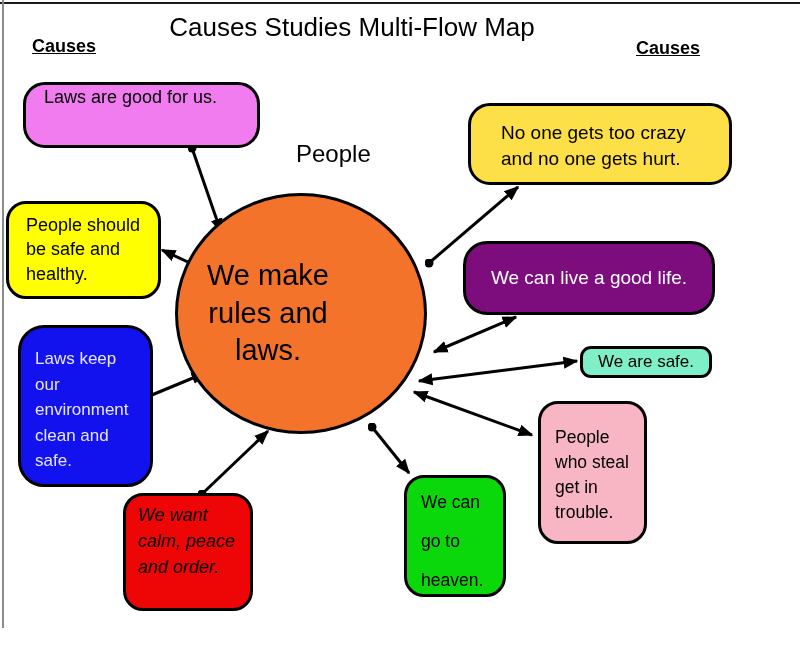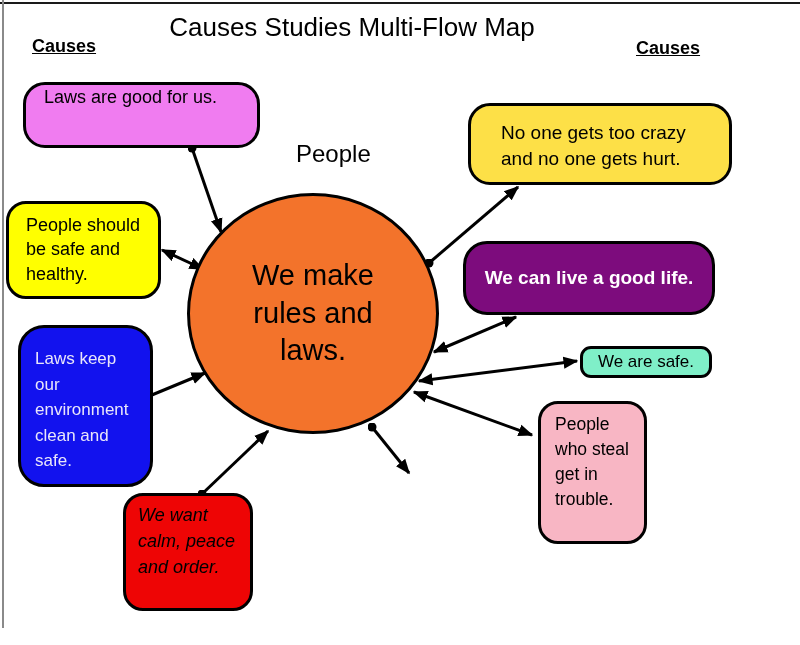--- a/index.html
+++ b/index.html
@@ -13,39 +13,39 @@
   .page-title{position:absolute;left:150px;top:12px;width:404px;text-align:center;
     font-size:26px;font-weight:400;}
   .col-label{position:absolute;font-size:18px;font-weight:bold;text-decoration:underline;margin-left:10px;}
   .causes-label{left:22px;top:36px;}
   .effects-label{left:626px;top:38px;}
   .event-label{position:absolute;left:296px;top:140px;font-size:24px;}
 
   .node{position:absolute;border:3px solid #000;box-sizing:border-box;font-size:18px;
     line-height:1.35;}
   .event-circle{
-    position:absolute;left:187px;top:193px;width:252px;height:241px;border-radius:50%;
-    border:3px solid #000;box-sizing:border-box;display:flex;align-items:center;justify-content:center;
+    position:absolute;left:175px;top:193px;width:252px;height:241px;border-radius:50%;
+    border:3px solid #000;box-sizing:border-box;display:flex;align-items:center;justify-content:flex-start;
   }
   .event-circle .circle-text{width:180px;text-align:center;font-size:29px;line-height:1.3;}
 
   .n-pink1{left:23px;top:82px;width:237px;height:66px;border-radius:22px;
     display:flex;align-items:flex-start;padding-left:18px;}
   .n-gray{left:468px;top:103px;width:264px;height:82px;border-radius:22px;
     font-size:19px;padding:14px 10px 10px 30px;}
   .n-yellow{left:6px;top:185px;width:155px;height:98px;border-radius:20px;
     padding:9px 6px 6px 17px;margin-top:16px;}
   .n-purple{left:463px;top:241px;width:252px;height:74px;border-radius:24px;
     font-size:19px;display:flex;align-items:center;justify-content:center;text-align:center;}
   .n-blue{left:18px;top:325px;width:135px;height:162px;border-radius:26px;
     font-size:17px;padding:18px 5px 0 14px;line-height:1.5;}
   .n-aqua{left:580px;top:346px;width:132px;height:32px;border-radius:12px;
     font-size:17px;display:flex;align-items:center;justify-content:center;}
   .n-pink2{left:538px;top:401px;width:109px;height:143px;border-radius:20px;
-    font-size:17.5px;padding:8px 8px 6px 14px;line-height:1.42;}
+    font-size:17.5px;padding:21px 8px 6px 14px;line-height:1.42;}
   .n-red{left:123px;top:493px;width:130px;height:118px;border-radius:20px;
     padding:6px 6px 6px 12px;line-height:1.45;font-style:italic;}
   .n-green{left:404px;top:475px;width:102px;height:122px;border-radius:20px;
     font-size:17.5px;padding:5px 4px 4px 14px;line-height:39px;}
 
   svg.connectors{position:absolute;left:0;top:0;width:800px;height:645px;pointer-events:none;}
   svg.connectors line{stroke:#000;stroke-width:3;pointer-events:stroke;}
 </style>
 </head>
 <body>
@@ -96,23 +96,26 @@
   <div class="node n-blue" style="background-color: rgb(18, 18, 238); color: rgb(233, 230, 250);">
     <span>Laws keep our environment clean and safe.</span>
   </div>
   <div class="node n-red" style="background-color: rgb(238, 5, 5); color: rgb(0, 0, 0);">
     <span>We want calm, peace and order.</span>
   </div>
 
   <div class="node n-gray" style="background-color: #fde047; color: rgb(0, 0, 0);">
     <span>No one gets too crazy and no one gets hurt.</span>
   </div>
-  <div class="node n-purple" style="background-color: rgb(125, 12, 125); color: rgb(255, 255, 255); font-weight: bold;">
+  <div class="node n-purple" style="background-color: rgb(125, 12, 125); color: rgb(255, 255, 255);">
     <span>We can live a good life.</span>
   </div>
   <div class="node n-aqua" style="background-color: rgb(127, 239, 200); color: rgb(0, 0, 0); border-radius: 11px;">
     <span>We are safe.</span>
   </div>
   <div class="node n-pink2" style="background-color: rgb(248, 182, 196); color: rgb(0, 0, 0);">
     <span>People who steal get in trouble.</span>
   </div>
+  <div class="node n-green" style="background-color: rgb(10, 216, 10); color: rgb(0, 0, 0);">
+    <span>We can go to heaven.</span>
+  </div>
 
 </div>
 
 </body></html>

